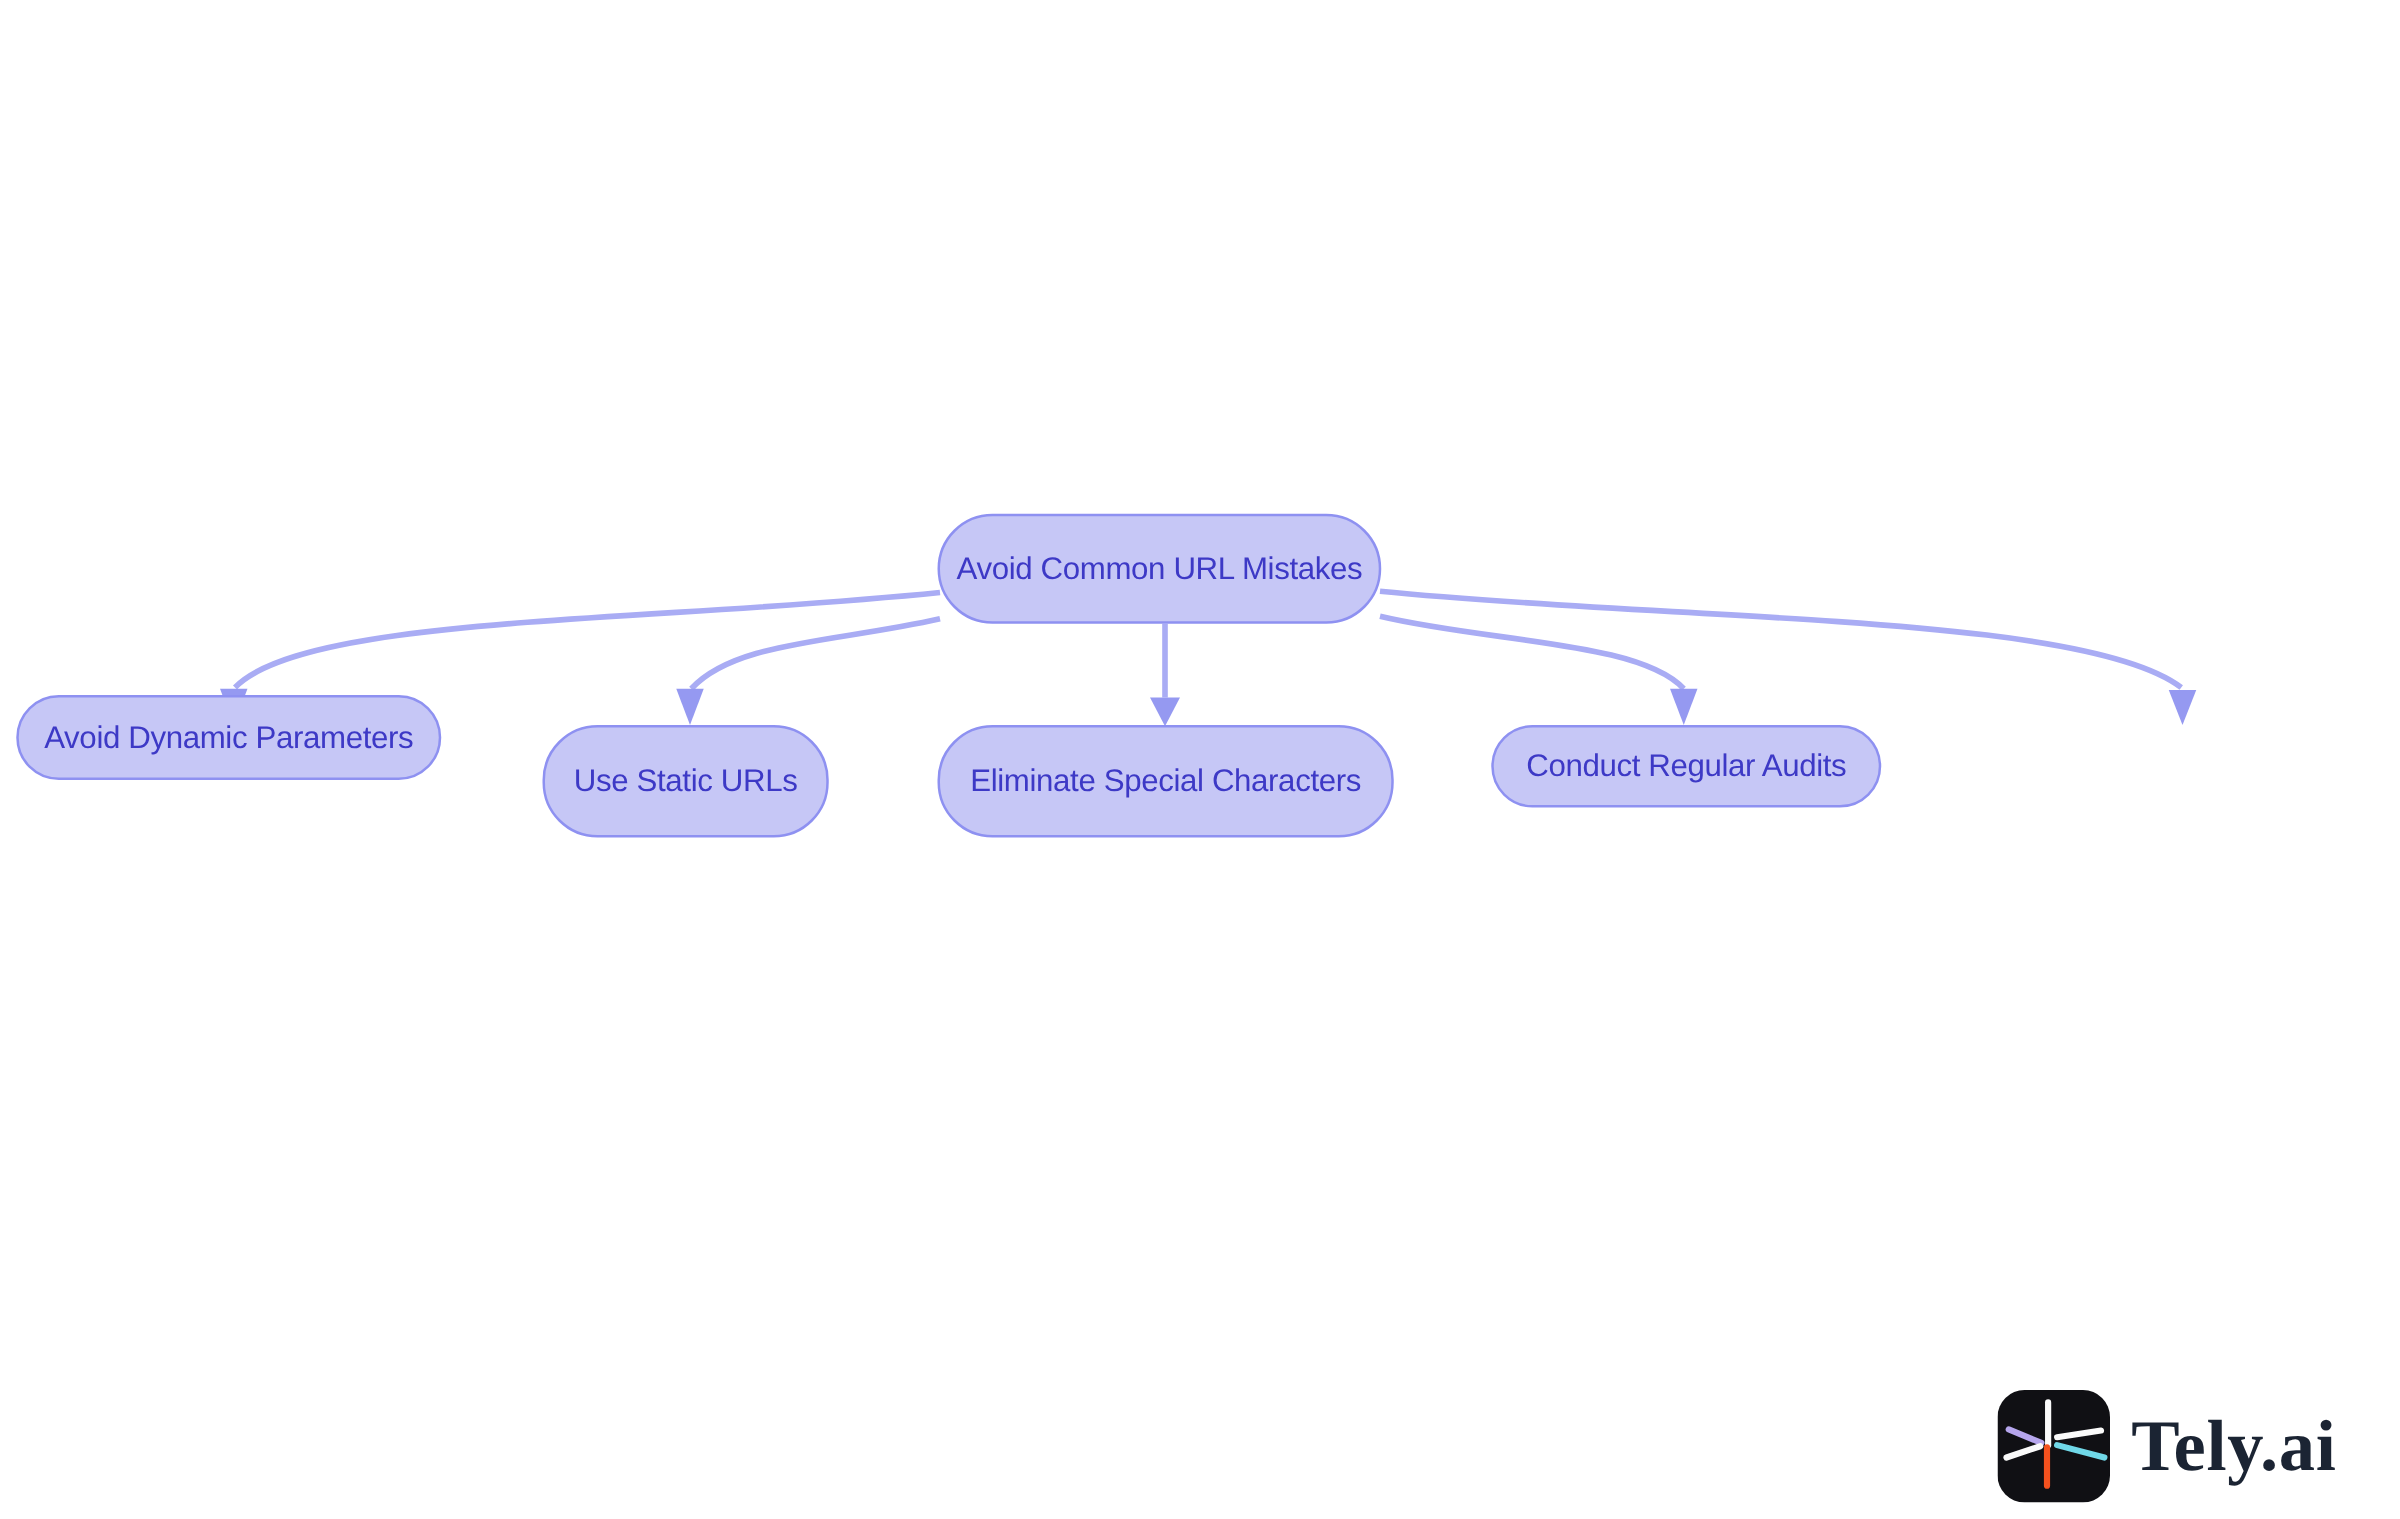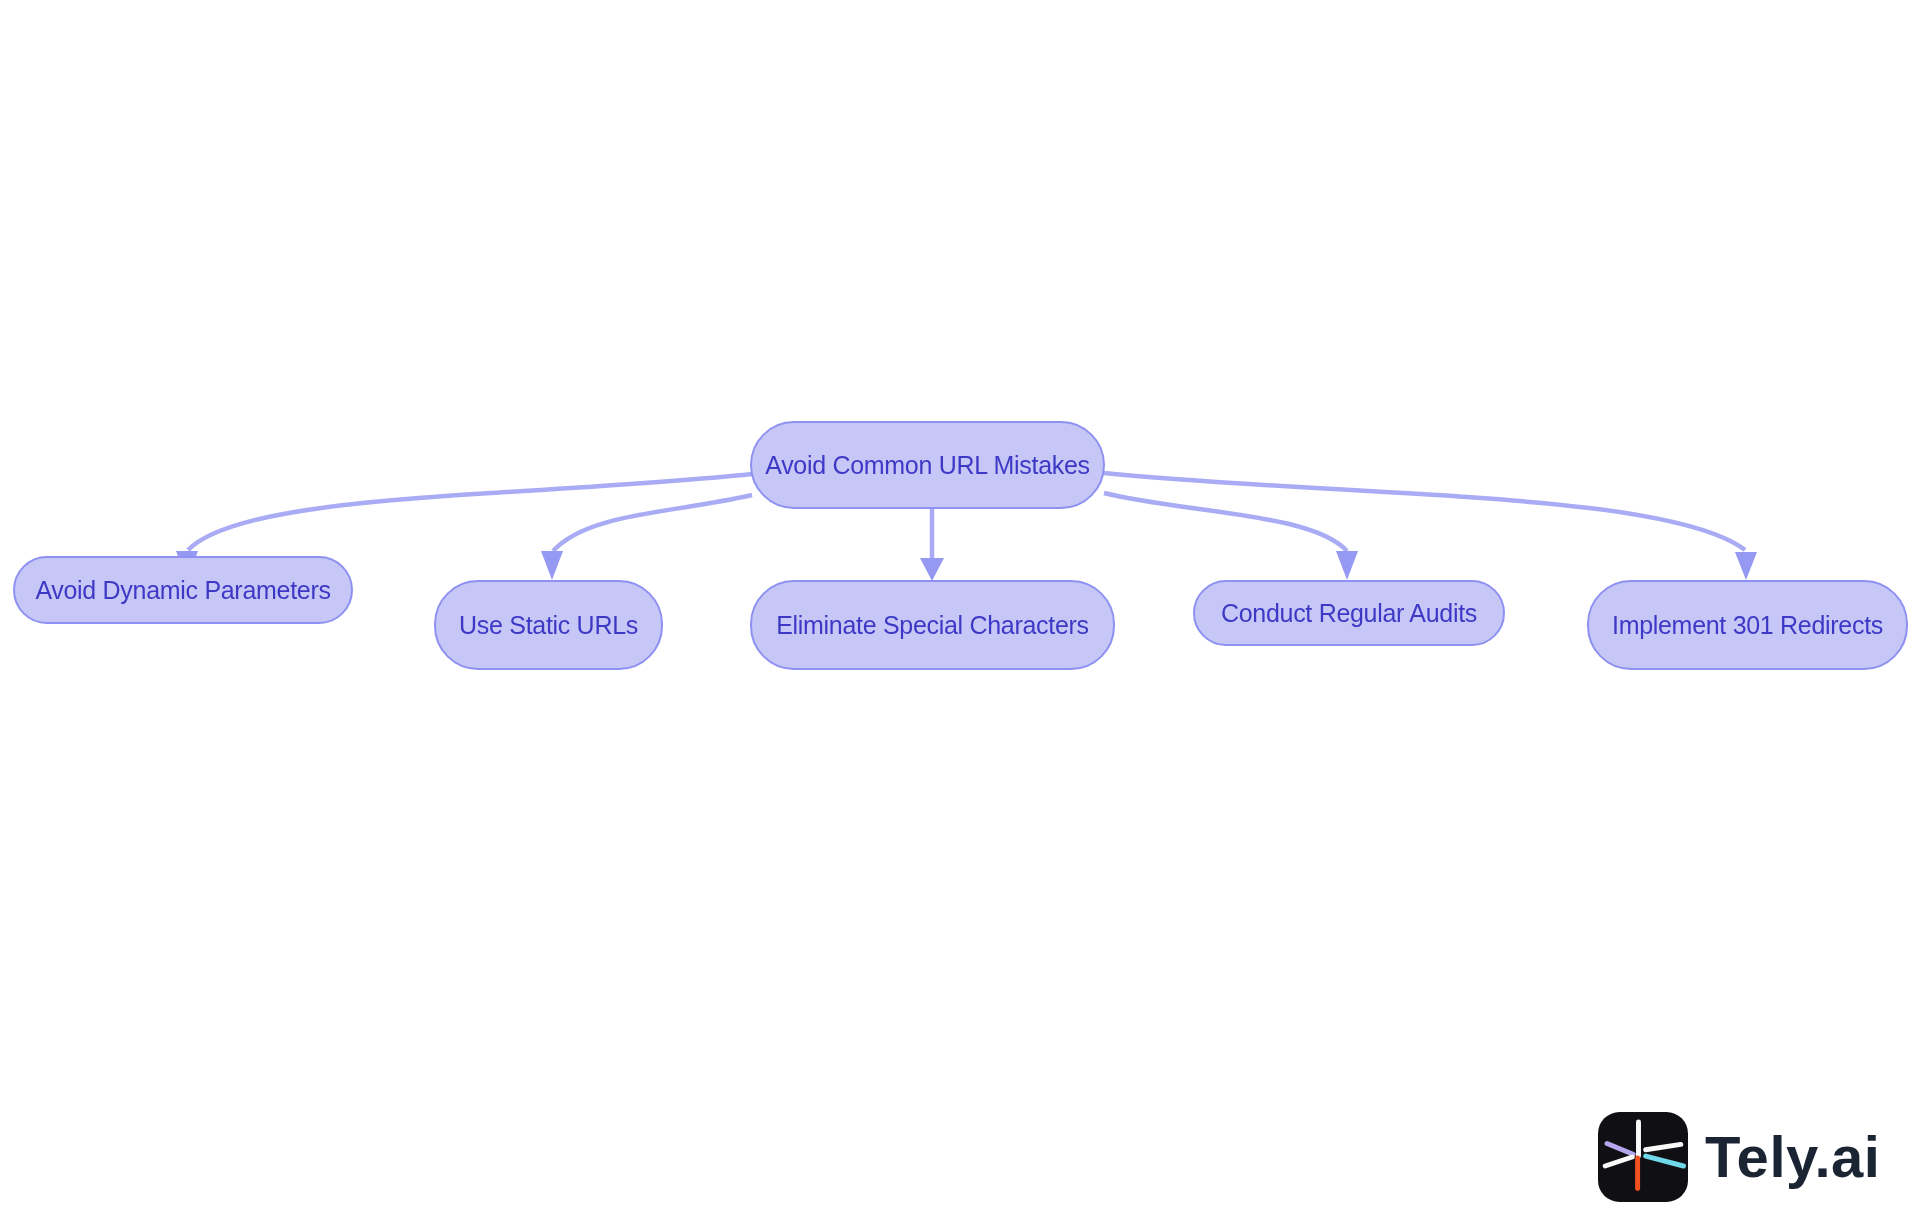--- a/index.html
+++ b/index.html
@@ -34,40 +34,41 @@
     display: flex;
     align-items: center;
     justify-content: center;
     text-align: center;
     color: var(--node_text, #3d39c6);
     font-size: 25px;
     font-weight: 500;
     letter-spacing: -0.3px;
     white-space: nowrap;
   }
-  .node-root { left: 750px; top: 421px; width: 355px; height: 88px; }
+  .node-root { left: 750px; top: 411px; width: 355px; height: 88px; }
   .node-c0   { left: 13px;   top: 556px; width: 340px; height: 68px; }
   .node-c1   { left: 434px;  top: 580px; width: 229px; height: 90px; }
   .node-c2   { left: 750px;  top: 580px; width: 365px; height: 90px; }
   .node-c3   { left: 1193px; top: 580px; width: 312px; height: 66px; }
   .node-c4   { left: 1587px; top: 580px; width: 321px; height: 90px; }
   .brand {
     position: absolute;
     left: 1598px; top: 1112px;
     display: flex;
     align-items: center;
     gap: 17px;
   }
   .brand-icon { width: 90px; height: 90px; display: block; }
   .brand-text {
     color: var(--wordmark_color, #1b2433);
     font-size: 58px;
     font-weight: 600;
     letter-spacing: 0.5px;
     line-height: 90px;
+    font-family: Liberation Serif, serif;
   }
 </style>
 </head>
 <body>
 
 <div class="canvas">
 
   <svg class="arrows" viewBox="0 0 1920 1215" xmlns="http://www.w3.org/2000/svg" aria-hidden="true">
 
     <g>
@@ -99,21 +100,20 @@
   <div class="node node-root">Avoid Common URL Mistakes</div>
 
   <div class="node node-c0">Avoid Dynamic Parameters</div>
 
   <div class="node node-c2">Eliminate Special Characters</div>
 
   <div class="node node-c1">Use Static URLs</div>
 
   <div class="node node-c3">Conduct Regular Audits</div>
 
-  <div class="node node-c4">Implement 301 Redirects</div>
 
   <div class="brand">
     <svg class="brand-icon" viewBox="0 0 100 100" xmlns="http://www.w3.org/2000/svg" aria-hidden="true">
       <rect x="0" y="0" width="100" height="100" rx="24" fill="var(--logo_bg, #101014)"></rect>
       <g stroke-linecap="round" stroke-width="5.5" fill="none">
         <line x1="45" y1="11" x2="45" y2="49" stroke="var(--logo_spoke_white, #fafafa)"></line>
         <line x1="44" y1="51" x2="44" y2="85" stroke="var(--logo_spoke_orange, #f4511e)"></line>
         <line x1="10" y1="35" x2="39" y2="47" stroke="var(--logo_spoke_lavender, #b6a6ed)"></line>
         <line x1="8" y1="60" x2="38" y2="50" stroke="var(--logo_spoke_white, #fafafa)"></line>
         <line x1="53" y1="42" x2="92" y2="36" stroke="var(--logo_spoke_white, #fafafa)"></line>

